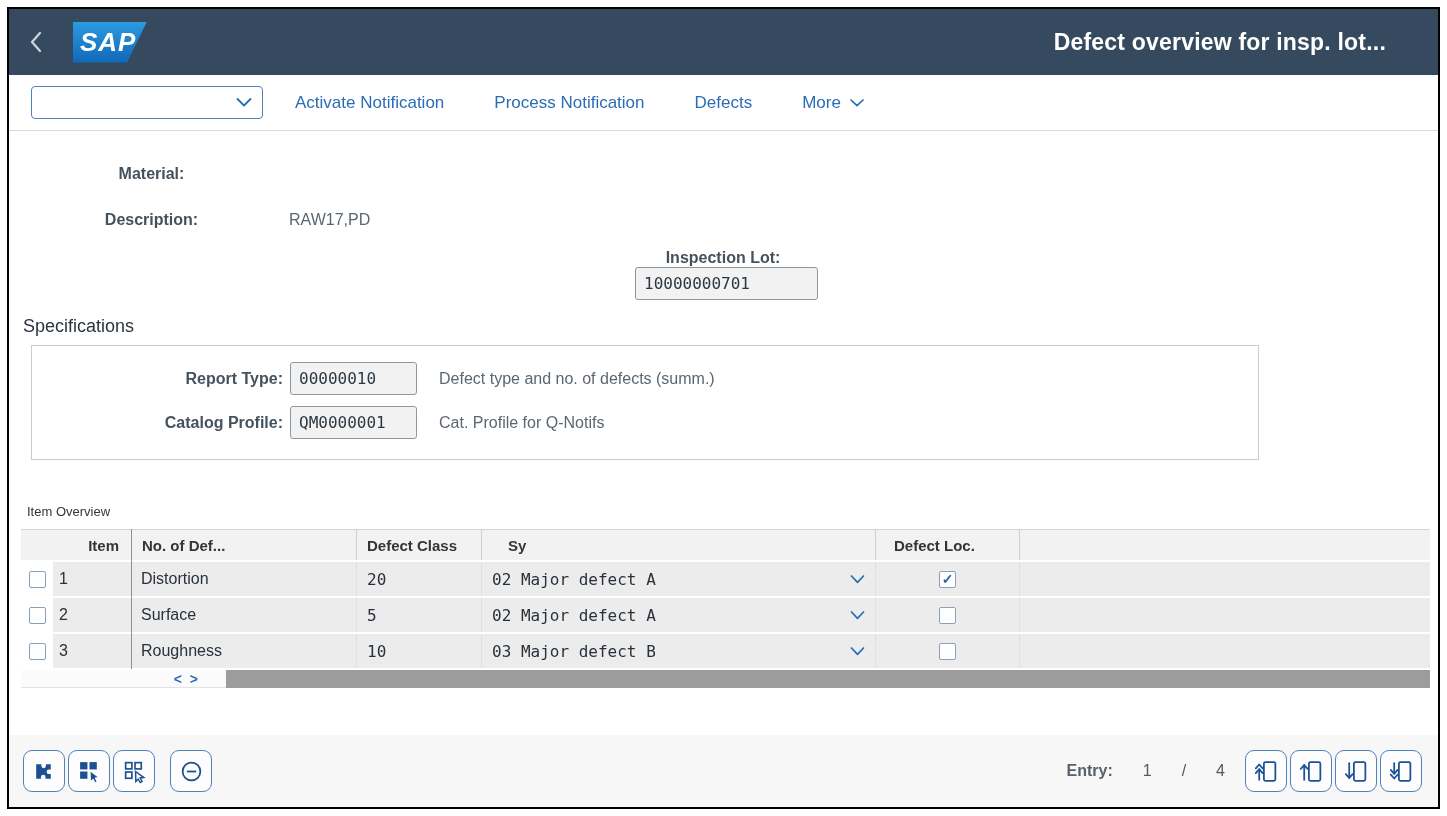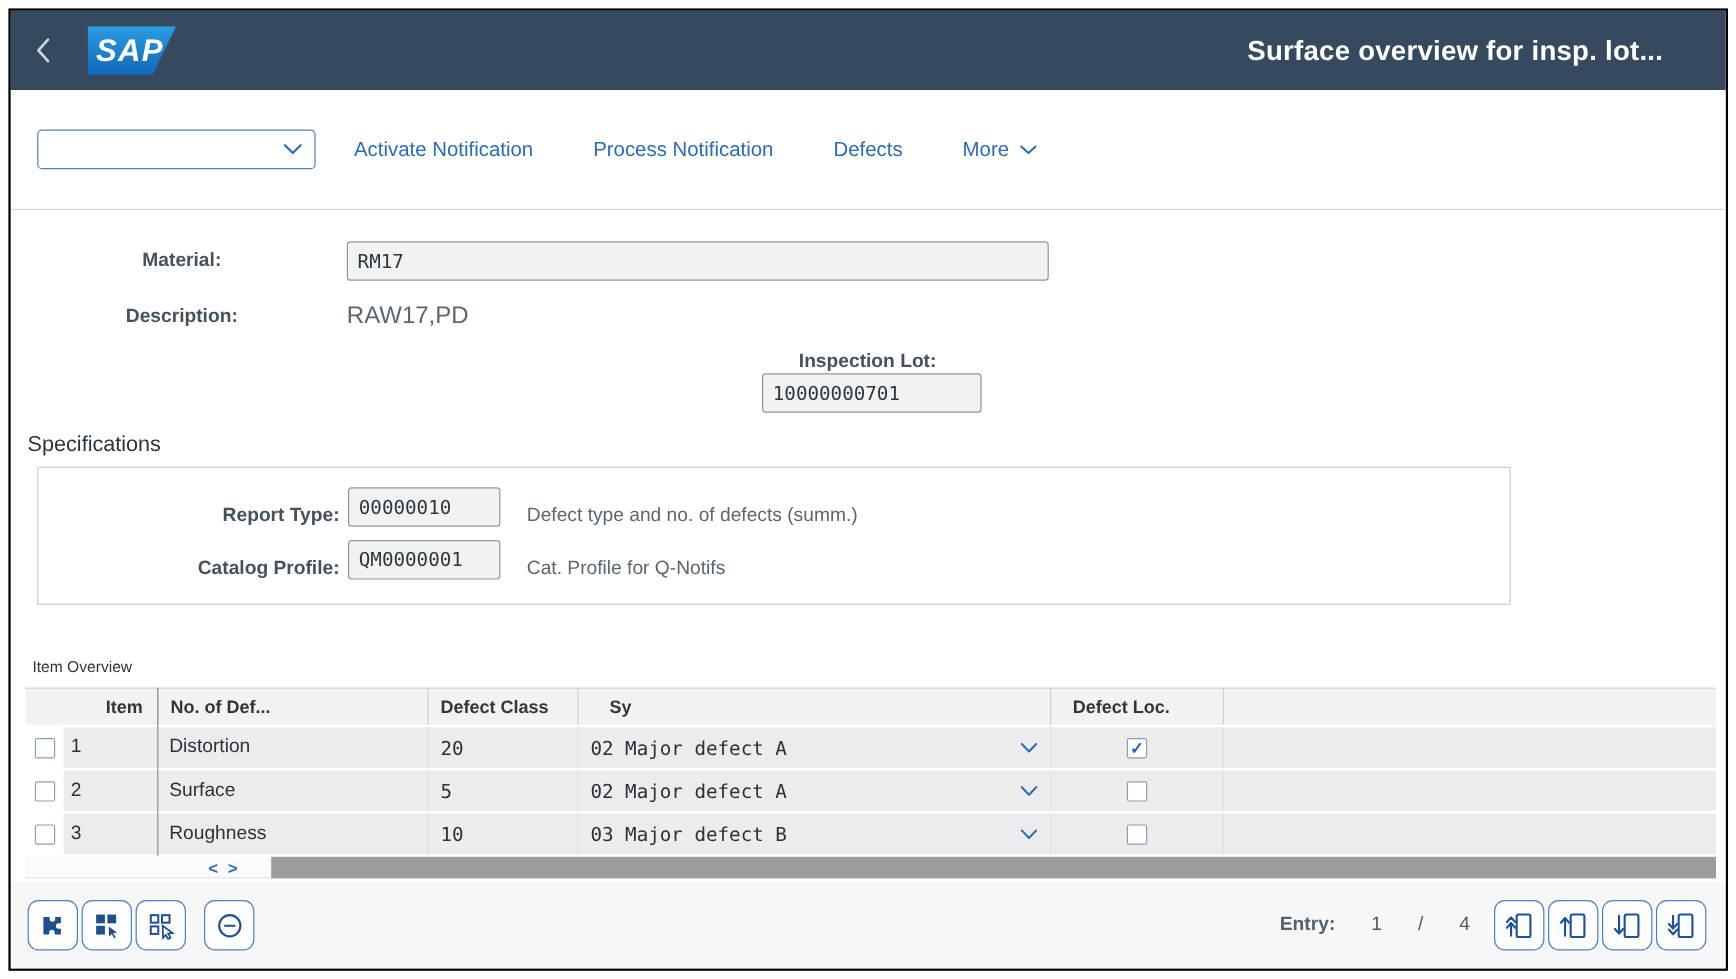--- a/index.html
+++ b/index.html
@@ -8,37 +8,37 @@
   .frame { position: absolute; inset: 7px; border: 2px solid #000; background: #fff; display: flex; flex-direction: column; }
 
   
   .shell { height: 66px; background: #354a5f; display: flex; align-items: center; padding: 0 52px 0 20px; flex: none; }
   .back { width: 30px; height: 40px; background: transparent; border: none; display: flex; align-items: center; justify-content: flex-start; cursor: pointer; }
   .logo { width: 74px; height: 41px; margin-left: 14px; background: linear-gradient(180deg,#2b9be0,#1068b8); clip-path: polygon(0 0, 100% 0, 73% 100%, 0 100%); display: flex; align-items: center; }
   .logo span { color: #fff; font-weight: bold; font-style: italic; font-size: 26px; letter-spacing: 1px; padding-left: 7px; line-height: 1; }
   .shell-title { margin-left: auto; color: #fff; font-size: 23px; font-weight: bold; letter-spacing: .2px; }
 
   
-  .toolbar { height: 100px; background: #fff; border-bottom: 1px solid #d8d8d8; display: flex; align-items: center; padding: 0 22px; flex: none; }
+  .toolbar { height: 56px; background: #fff; border-bottom: 1px solid #d8d8d8; display: flex; align-items: center; padding: 0 22px; flex: none; }
   .tselect { width: 232px; height: 33px; border: 1px solid #4f81bd; border-radius: 4px; background: #fff; display: flex; align-items: center; padding: 0 10px 0 8px; cursor: pointer; }
   .tselect .val { font-size: 16px; color: #32363a; }
   .tselect svg { margin-left: auto; }
   .tlink { background: none; border: none; color: #2a6cb5; font-size: 17px; font-family: "Liberation Sans", sans-serif; margin-left: 50px; cursor: pointer; display: flex; align-items: center; gap: 9px; }
   .tlink:first-of-type { margin-left: 32px; }
 
   
   .content { flex: 1 1 auto; background: #fff; padding: 26px 6px 0 12px; overflow: hidden; }
   .frow { display: flex; align-items: center; margin-bottom: 13px; min-height: 33px; }
   .flabel { width: 268px; text-align: center; font-weight: bold; color: #45525e; font-size: 16px; padding-right: 7px; flex: none; }
   .finput { height: 33px; background: #f2f2f2; border: 1px solid #8e979f; border-radius: 3px; font-family: "DejaVu Sans Mono", monospace; font-size: 16px; color: #2b3842; padding: 0 8px; }
-  .ftext { font-size: 20px; color: #5b6770; }
+  .ftext { font-size: 16px; color: #5b6770; }
 
   .spec-heading { font-size: 18px; font-weight: normal; color: #2b3540; margin: 16px 0 8px 2px; }
   .spec-box { width: 1228px; border: 1px solid #ccc; margin-left: 10px; padding: 16px 0 20px 0; }
-  .spec-row { display: flex; align-items: flex-end; margin-bottom: 11px; min-height: 33px; }
+  .spec-row { display: flex; align-items: center; margin-bottom: 11px; min-height: 33px; }
   .spec-row:last-child { margin-bottom: 0; }
   .spec-label { width: 258px; text-align: right; font-weight: bold; color: #45525e; font-size: 16px; padding-right: 7px; flex: none; }
   .spec-input { width: 127px; }
   .spec-desc { margin-left: 22px; font-size: 16px; color: #5b6770; }
 
   .io-heading { font-size: 13px; color: #32363a; margin: 44px 0 10px 6px; font-weight: normal; }
 
   
   .table { position: relative; margin-right: 2px; }
   .table::after { content: ""; position: absolute; left: 110px; top: 0; bottom: 19px; width: 1px; background: #8f8f8f; }
@@ -86,21 +86,21 @@
 
   <div class="shell">
     <button class="back">
       <svg width="13" height="22" viewBox="0 0 13 22" fill="none">
             <polyline points="11,2 3,11 11,20" stroke="#cfd6dd" stroke-width="2.2" stroke-linecap="round" stroke-linejoin="round"></polyline>
           </svg>
     </button>
     <div class="logo">
           <span>SAP</span>
         </div>
-    <div class="shell-title">Surface overview for insp. lot...</div>
+    <div class="shell-title">Defect overview for insp. lot...</div>
   </div>
 
   <div class="toolbar">
     <div class="tselect">
       <span class="val"></span>
       <svg width="16" height="9" viewBox="0 0 16 9" fill="none">
             <polyline points="1.5,1 8,7.5 14.5,1" stroke="#2a6cb5" stroke-width="1.8" stroke-linecap="round" stroke-linejoin="round"></polyline>
           </svg>
     </div>
     <button class="tlink">Activate Notification</button>
@@ -111,21 +111,20 @@
       <svg width="14" height="8" viewBox="0 0 14 8" fill="none">
             <polyline points="1,1 7,6.6 13,1" stroke="#2a6cb5" stroke-width="1.7" stroke-linecap="round" stroke-linejoin="round"></polyline>
           </svg>
     </button>
   </div>
 
   <div class="content">
 
     <div class="frow">
       <label class="flabel">Material:</label>
-      <input class="finput mono" style="width: 585px;" value="RM17">
     </div>
     <div class="frow">
       <label class="flabel">Description:</label>
       <span class="ftext">RAW17,PD</span>
     </div>
     <div class="frow" style="margin-bottom:0;flex-direction:column;">
       <label class="flabel">Inspection Lot:</label>
       <input class="finput mono" style="width: 183px;" value="10000000701">
     </div>
 

